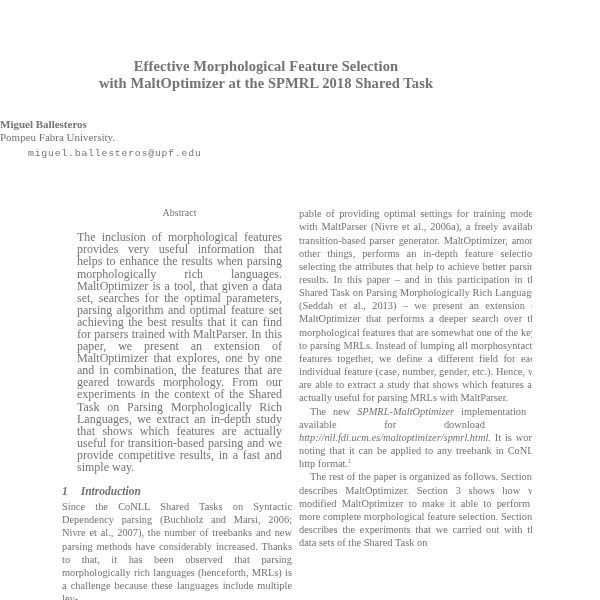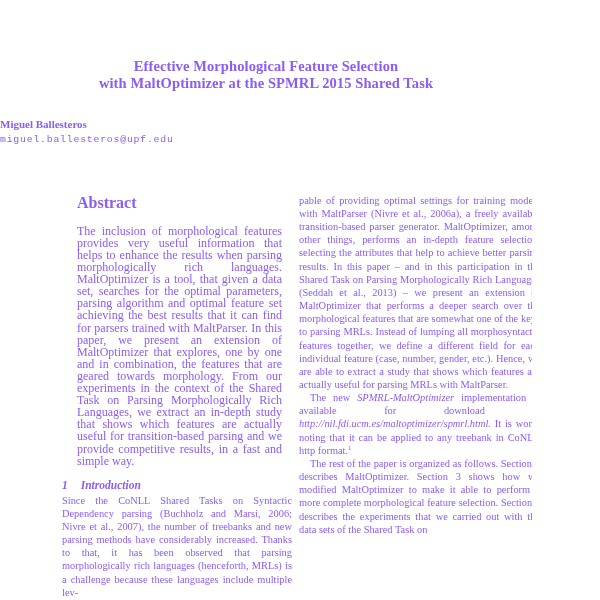--- a/index.html
+++ b/index.html
@@ -1,20 +1,20 @@
 <!DOCTYPE html>
 <html lang="en"><head>
 <meta charset="utf-8">
 <style>
   html,body{margin:0;padding:0;background:#ffffff;}
   .page{
     position:relative;
     width:532px;height:600px;
     background:#ffffff;
-    color:#8b5cf6;
+    color:#737373;
     font-family:"Liberation Serif","DejaVu Serif",serif;
     overflow:hidden;
     box-sizing:border-box;
     padding-top:58px;
   }
   .title{
     text-align:center;
     font-weight:bold;
     font-size:14.5px;
     line-height:17px;
@@ -25,33 +25,34 @@
     text-align:left;
     font-size:11px;
     line-height:13.4px;
   }
   .author-name{font-weight:bold;}
   .author-email{
     font-family:"Liberation Mono","DejaVu Sans Mono",monospace;
     font-size:9.8px;
     letter-spacing:0.8px;
     margin-top:2px;
+    padding-left:28px;
   }
   .columns{
     display:flex;
     margin-left:62px;
     margin-top:47px;
     width:478px;
   }
   .col-left{width:230px;flex:0 0 230px;}
   .col-right{width:241px;flex:0 0 241px;margin-left:7px;}
   .abstract-heading{
-    font-weight:bold;
-    font-size:16px;
-    text-align:left;
+    font-weight:normal;
+    font-size:10px;
+    text-align:center;
     margin:0 10px 0 15px;
   }
   .abstract-body{
     margin:13px 10px 0 15px;
     font-size:12px;
     line-height:12.1px;
     text-align:justify;
     hyphens:auto;
   }
   .section-heading{
@@ -77,25 +78,26 @@
     line-height:0;
   }
 </style>
 </head>
 <body>
 
 <div class="page">
 
   <div class="title">
     <div>Effective Morphological Feature Selection</div>
-    <div>with MaltOptimizer at the SPMRL 2015 Shared Task</div>
+    <div>with MaltOptimizer at the SPMRL 2018 Shared Task</div>
   </div>
 
   <div class="author-block">
     <div class="author-name">Miguel Ballesteros</div>
+    <div>Pompeu Fabra University.</div>
     <div class="author-email">miguel.ballesteros@upf.edu</div>
   </div>
 
   <div class="columns">
 
     <div class="col-left">
       <div class="abstract-heading">Abstract</div>
       <p class="abstract-body">The inclusion of morphological features provides very useful information that helps to enhance the results when parsing morphologically rich languages. MaltOptimizer is a tool, that given a data set, searches for the optimal parameters, parsing algorithm and optimal feature set achieving the best results that it can find for parsers trained with MaltParser. In this paper, we present an extension of MaltOptimizer that explores, one by one and in combination, the features that are geared towards morphology. From our experiments in the context of the Shared Task on Parsing Morphologically Rich Languages, we extract an in-depth study that shows which features are actually useful for transition-based parsing and we provide competitive results, in a fast and simple way.</p>
 
       <div class="section-heading">

